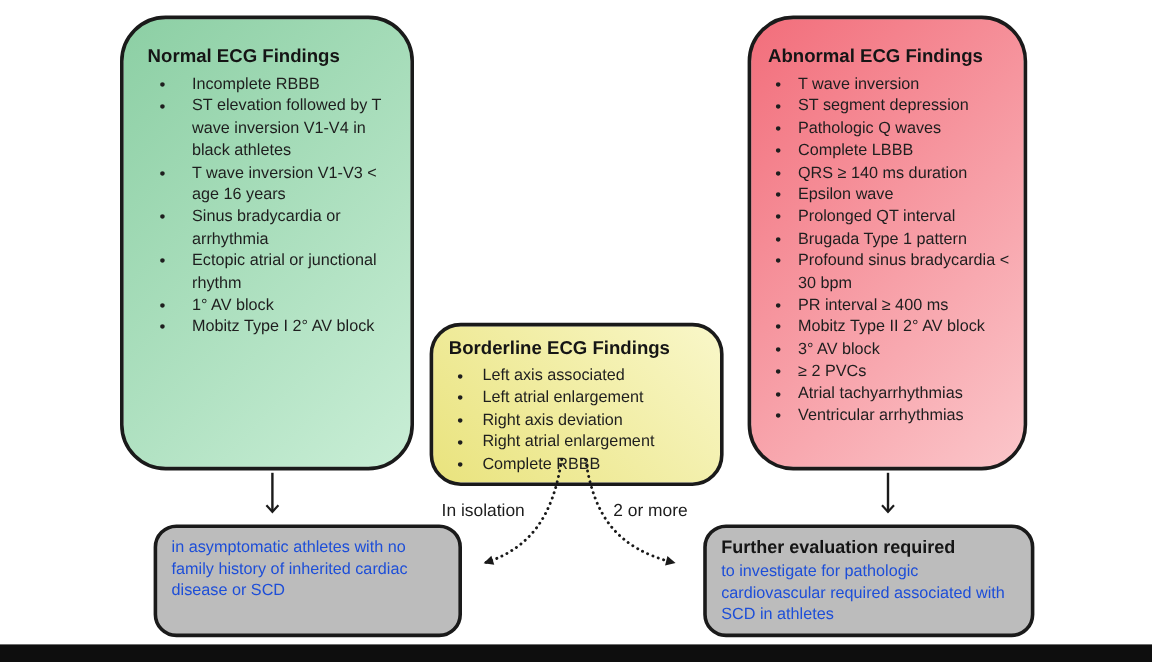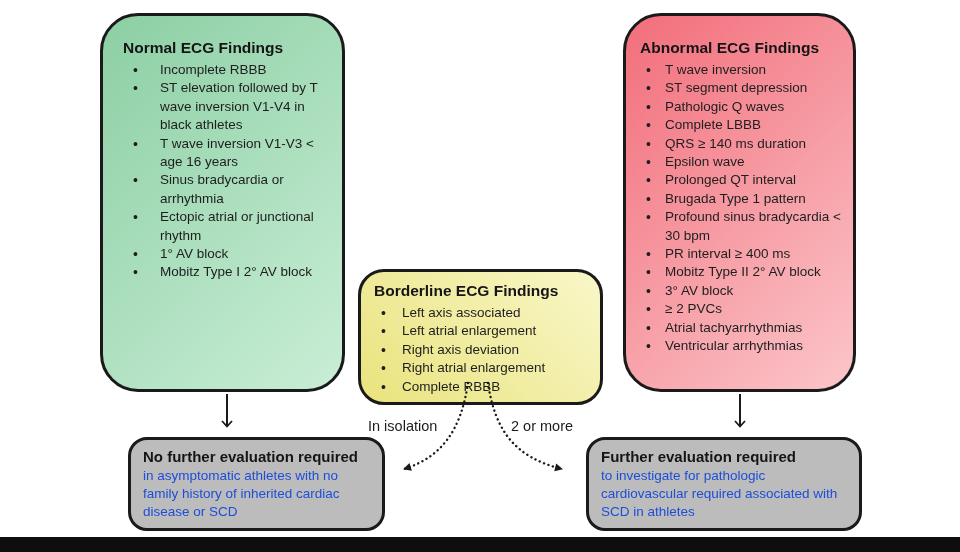--- a/index.html
+++ b/index.html
@@ -87,21 +87,20 @@
         <li>PR interval ≥ 400 ms</li>
         <li>Mobitz Type II 2° AV block</li>
         <li>3° AV block</li>
         <li>≥ 2 PVCs</li>
         <li>Atrial tachyarrhythmias</li>
         <li>Ventricular arrhythmias</li>
       </ul>
   </div>
 
   <div class="box box-gray" id="no-further-box" style="background: rgb(188, 188, 188);">
-    <div class="box-title">No further evaluation required</div>
     <div class="box-body">in asymptomatic athletes with no family history of inherited cardiac disease or SCD</div>
   </div>
 
   <div class="box box-gray" id="further-box" style="background: rgb(188, 188, 188);">
     <div class="box-title">Further evaluation required</div>
     <div class="box-body">to investigate for pathologic cardiovascular required associated with SCD in athletes</div>
   </div>
 
   <div class="path-label" id="label-in-isolation">In isolation</div>
   <div class="path-label" id="label-two-or-more">2 or more</div>

